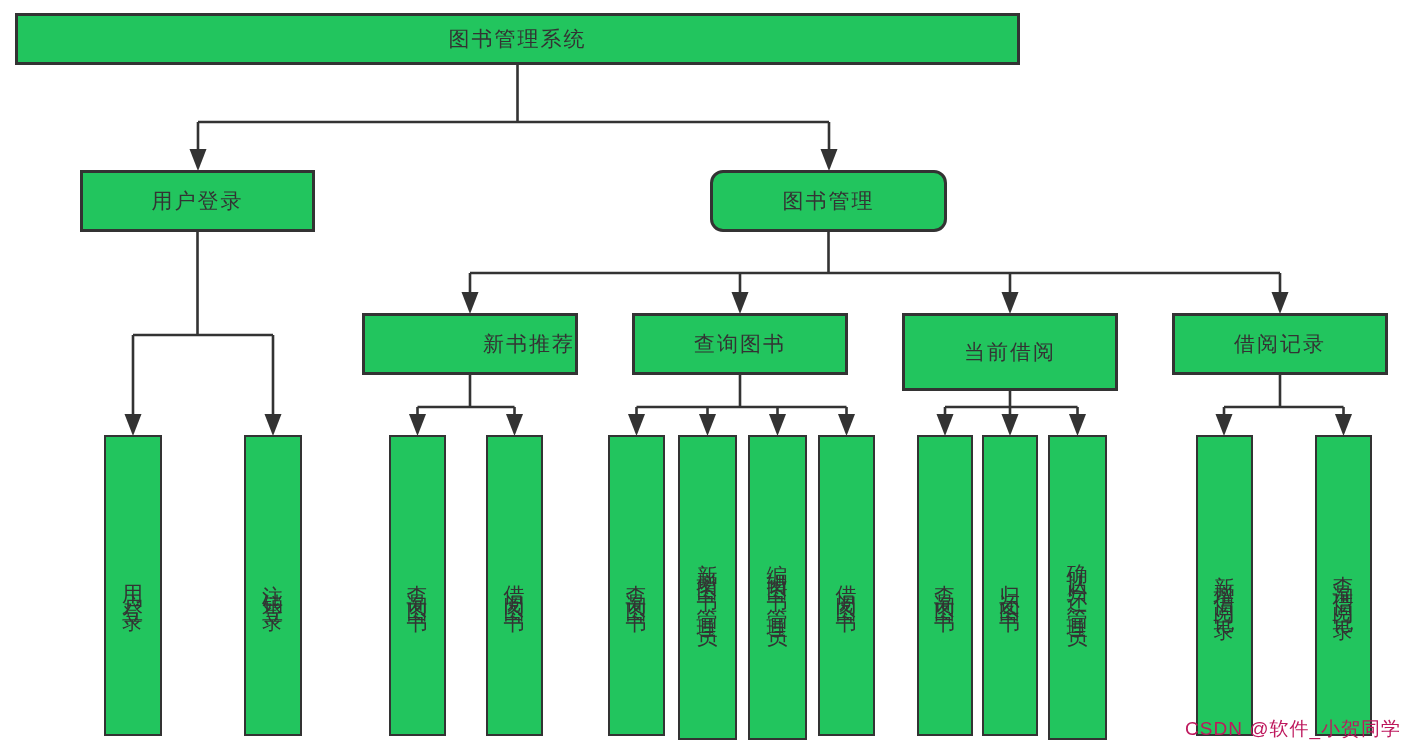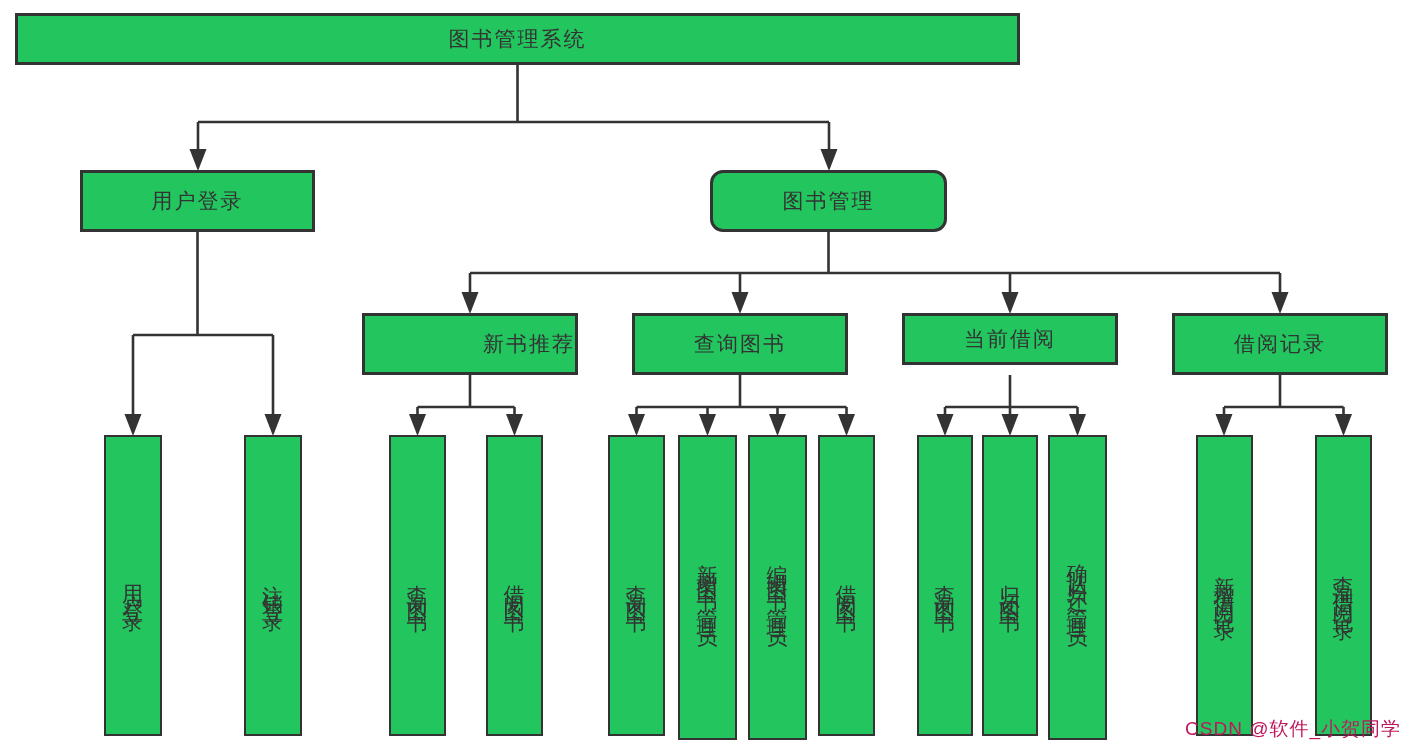--- a/index.html
+++ b/index.html
@@ -107,21 +107,21 @@
   <div class="node" style="left:710px; top:170px; width:237px; height:62px;border-radius:13px;">
     <span>图书管理</span>
   </div>
 
   <div class="node" style="left:362px; top:313px; width:216px; height:62px;justify-content:flex-end;">
     <span>新书推荐</span>
   </div>
   <div class="node" style="left:632px; top:313px; width:216px; height:62px;">
     <span>查询图书</span>
   </div>
-  <div class="node" style="left:902px; top:313px; width:216px; height:52px;">
+  <div class="node" style="left:902px; top:313px; width:216px; height:78px;">
     <span>当前借阅</span>
   </div>
   <div class="node" style="left:1172px; top:313px; width:216px; height:62px;">
     <span>借阅记录</span>
   </div>
 
   <div class="node leaf" style="left:104px; top:435px; width:58px; height:301px;">
     <span class="vtext">用户登录</span>
   </div>
   <div class="node leaf" style="left:244px; top:435px; width:58px; height:301px;">

